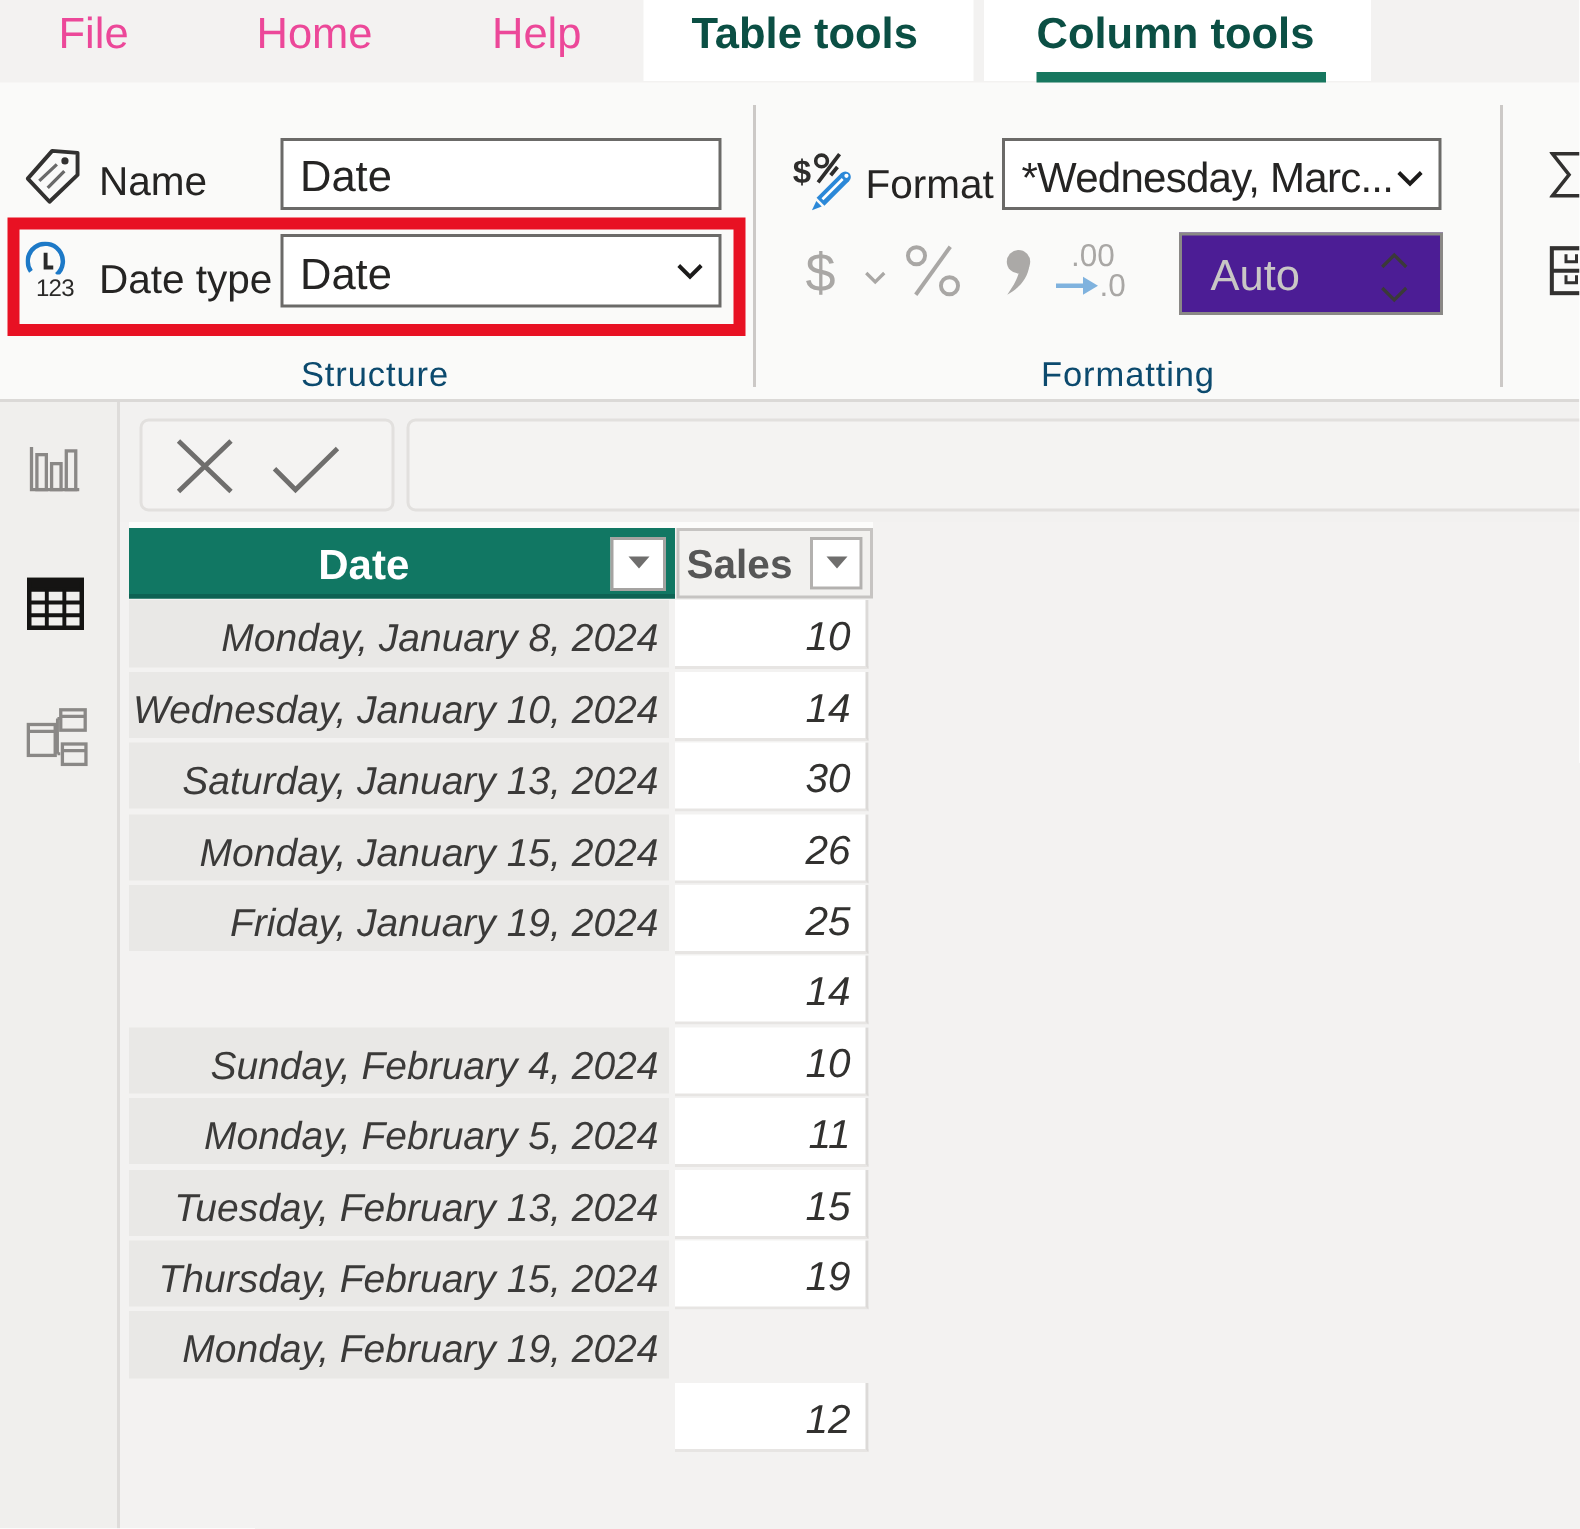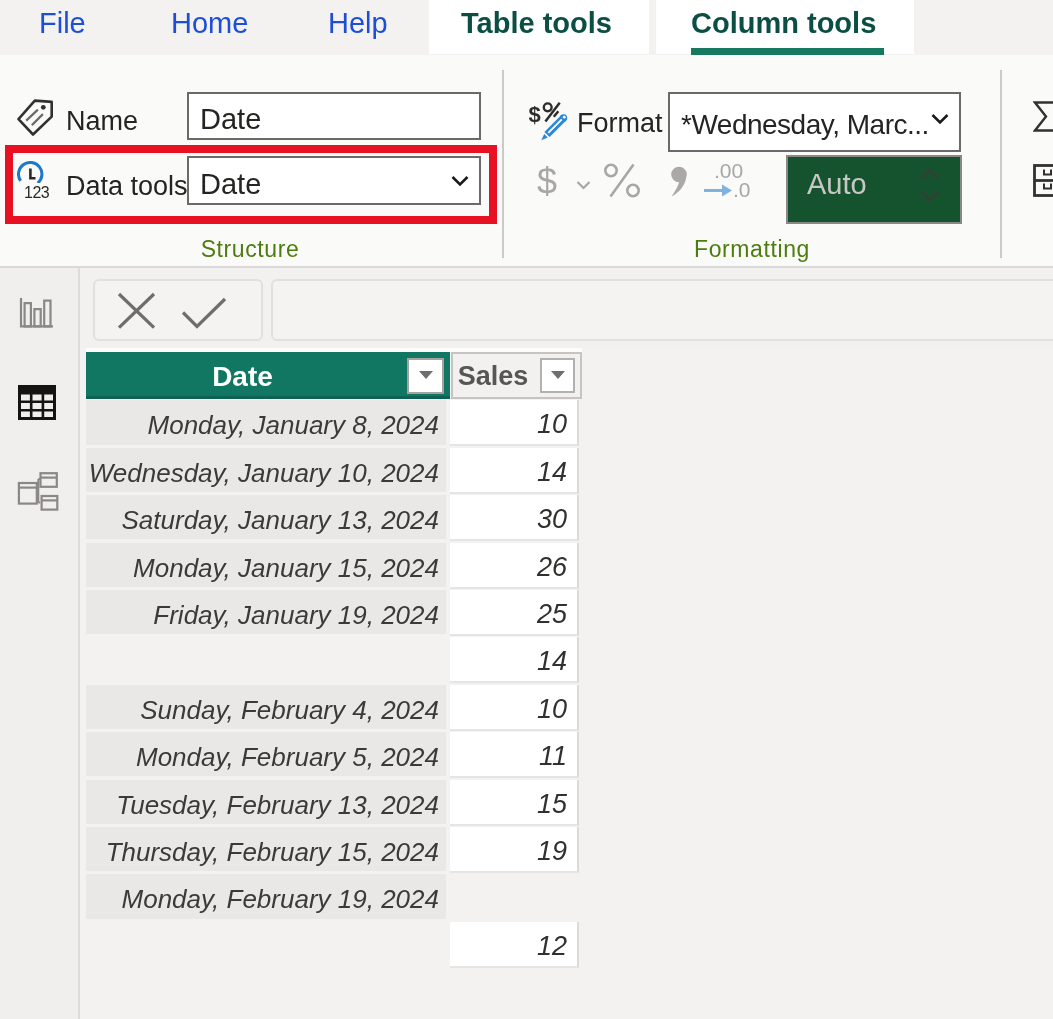--- a/index.html
+++ b/index.html
@@ -4,31 +4,31 @@
 <style>
   * { margin:0; padding:0; box-sizing:border-box; }
   html,body { width:1053px; height:1019px; overflow:hidden; background:#fff;
     font-family:"Liberation Sans", sans-serif; }
   .abs { position:absolute; }
   #stage { position:relative; width:1053px; height:1019px; background:#fff; overflow:hidden; }
 
   
   #ribbon { left:0; top:0; width:1053px; height:267px; background:#fafaf9; }
   #tabrow { left:0; top:0; width:1053px; height:55px; background:#f3f2f1; }
-  .tab { top:0; height:54px; line-height:47px; font-size:29px; color:#1d4ed8; }
+  .tab { top:0; height:54px; line-height:47px; font-size:29px; color:#ec4899; }
   .chip { top:0; height:54px; background:#fff; }
   .tooltab { color:#0b4f44; font-weight:700; }
   #underline { left:691px; top:48px; width:193px; height:7px; background:#17775f; }
 
   .ribLabel { font-size:27px; color:#252423; line-height:27px; }
   .inputbox { background:#fff; border:2px solid #6b6a68; font-size:29px; color:#252423; }
   .inputbox .txt { position:absolute; left:11px; top:calc(50% + 3px); transform:translateY(-50%); }
   #redrect { left:5px; top:145px; width:492px; height:79px; border:8px solid #e81123; }
   .vdiv { top:70px; width:2px; height:188px; background:#ccc9c7; }
-  .groupLabel { top:236px; font-size:23px; letter-spacing:0.6px; color:#4d7c0f; text-align:center; }
+  .groupLabel { top:236px; font-size:23px; letter-spacing:0.6px; color:#0c4a6e; text-align:center; }
   .disabled { color:#a9a7a5; }
 
   
   #mainline { left:0; top:266px; width:1053px; height:2px; background:#dbd9d7; }
   #sidebar { left:0; top:268px; width:80px; height:751px; background:#f0efed; border-right:2px solid #dedcda; }
   #fstrip { left:80px; top:268px; width:973px; height:80px; background:#f2f1f0; }
   .fbox { top:279px; height:62px; background:#f4f3f2; border:2px solid #e2e0de; border-radius:6px; }
 
   
   #dhead { left:86px; top:352px; width:364px; height:47px; background:#117763; border-bottom:3px solid #0e6253; }
@@ -69,21 +69,21 @@
     </div>
 
   <div class="abs" id="redrect"></div>
   <div class="abs" style="left:17px; top:161px;">
     <svg width="27" height="27" viewBox="0 0 27 27" fill="none">
       <path d="M20.72 22.16 A11.7 11.7 0 1 0 3.62 19.91" stroke="#1d79c7" stroke-width="3"></path>
       <path d="M13.4 7.5 V17.3 H18.5" stroke="#2a2a2a" stroke-width="2.6"></path>
     </svg>
   </div>
   <div class="abs" style="left:24px; top:183px; font-size:16px; letter-spacing:-0.5px; color:#2a2928; background:#fafaf9; line-height:20px; padding-right:2px;">123</div>
-  <div class="abs ribLabel" style="left:66px; top:173px;">Data tools</div>
+  <div class="abs ribLabel" style="left:66px; top:173px;">Date type</div>
   <div class="abs inputbox" style="left:187px; top:156px; width:294px; height:49px;">
     <span class="txt">Date</span>
     <svg class="abs" style="right:10px; top:17px;" width="18" height="12" viewBox="0 0 18 12" fill="none">
       <path d="M1.5 2 L9 9.5 L16.5 2" stroke="#1c1b1a" stroke-width="2.6"></path>
     </svg>
   </div>
   <div class="abs groupLabel" style="left:0px; width:500px;">Structure</div>
 
   <div class="abs vdiv" style="left:502px;"></div>
 
@@ -93,21 +93,21 @@
       <circle cx="19.7" cy="11.3" r="3.9" fill="none" stroke="#2e2d2c" stroke-width="2.4"></circle>
       <path d="M31.7 6.7 L17.4 25.6 M25.8 20.8 L30.3 15.3" stroke="#2e2d2c" stroke-width="2.5" fill="none"></path>
       <path d="M19 38.5 L35.5 22" stroke="#2b88d8" stroke-width="7.4"></path>
       <circle cx="35.5" cy="22" r="3.7" fill="#2b88d8"></circle>
       <circle cx="36.3" cy="21.2" r="1.4" fill="#fff"></circle>
       <path d="M20.3 36.8 L33.8 23.3" stroke="#fff" stroke-width="1.8"></path>
       <path d="M13.3 44.2 L19.8 41.6 L16.2 38 Z" fill="#2b88d8"></path>
     </svg>
   </div>
   <div class="abs ribLabel" style="left:577px; top:110px;">Format</div>
-  <div class="abs inputbox" style="left:668px; top:92px; width:293px; height:60px;">
+  <div class="abs inputbox" style="left:668px; top:92px; width:293px; height:48px;">
     <span class="txt" style="font-size:28px; letter-spacing:-0.5px;">*Wednesday, Marc...</span>
     <svg class="abs" style="right:10px; top:19px;" width="18" height="12" viewBox="0 0 18 12" fill="none">
       <path d="M1.5 2 L9 9.5 L16.5 2" stroke="#1c1b1a" stroke-width="2.6"></path>
     </svg>
   </div>
 
   <div class="abs disabled" style="left:537px; top:161px; font-size:36px;">$</div>
   <svg class="abs" style="left:576px; top:180px;" width="15" height="11" viewBox="0 0 15 11" fill="none">
     <path d="M1.5 2 L7.5 8 L13.5 2" stroke="#a9a7a5" stroke-width="2.2"></path>
   </svg>
@@ -121,21 +121,21 @@
     <path d="M16.3 11 C15 20 9 26.5 1.5 30.5 C6 24 8.7 19 9.5 14.5 Z" fill="#aba9a7"></path>
   </svg>
   <div class="abs disabled" style="left:714px; top:159px; font-size:21px; letter-spacing:0px;text-align:right;">.00</div>
   <div class="abs" style="left:702px; top:181px; width:34px;">
     <svg width="54" height="18" viewBox="0 0 54 18">
       <path d="M2 9.5 H21" stroke="#7fb2de" stroke-width="3" fill="none"></path>
       <path d="M20 3.5 L30 9.5 L20 15.5 Z" fill="#7fb2de"></path>
       <text x="31" y="16" font-size="21" fill="#a9a7a5" font-family="Liberation Sans">.0</text>
     </svg>
   </div>
-  <div class="abs" style="left:786px; top:155px; width:176px; height:69px; background:#14532d; border:2px solid #8a8886;">
+  <div class="abs" style="left:786px; top:155px; width:176px; height:55px; background:#4c1d95; border:2px solid #8a8886;">
     <span class="abs" style="left:19px; top:13px; font-size:29px; line-height:29px; color:#c9c7c5;">Auto</span>
     <svg class="abs" style="right:21px; top:9px;" width="19" height="38" viewBox="0 0 19 38" fill="none">
       <path d="M1.5 12 L9.5 4 L17.5 12" stroke="#3b3a39" stroke-width="2.2"></path>
       <path d="M1.5 26 L9.5 34 L17.5 26" stroke="#3b3a39" stroke-width="2.2"></path>
     </svg>
   </div>
   <div class="abs groupLabel" style="left:503px; width:498px;">Formatting</div>
 
   <div class="abs vdiv" style="left:1000px;"></div>
 

